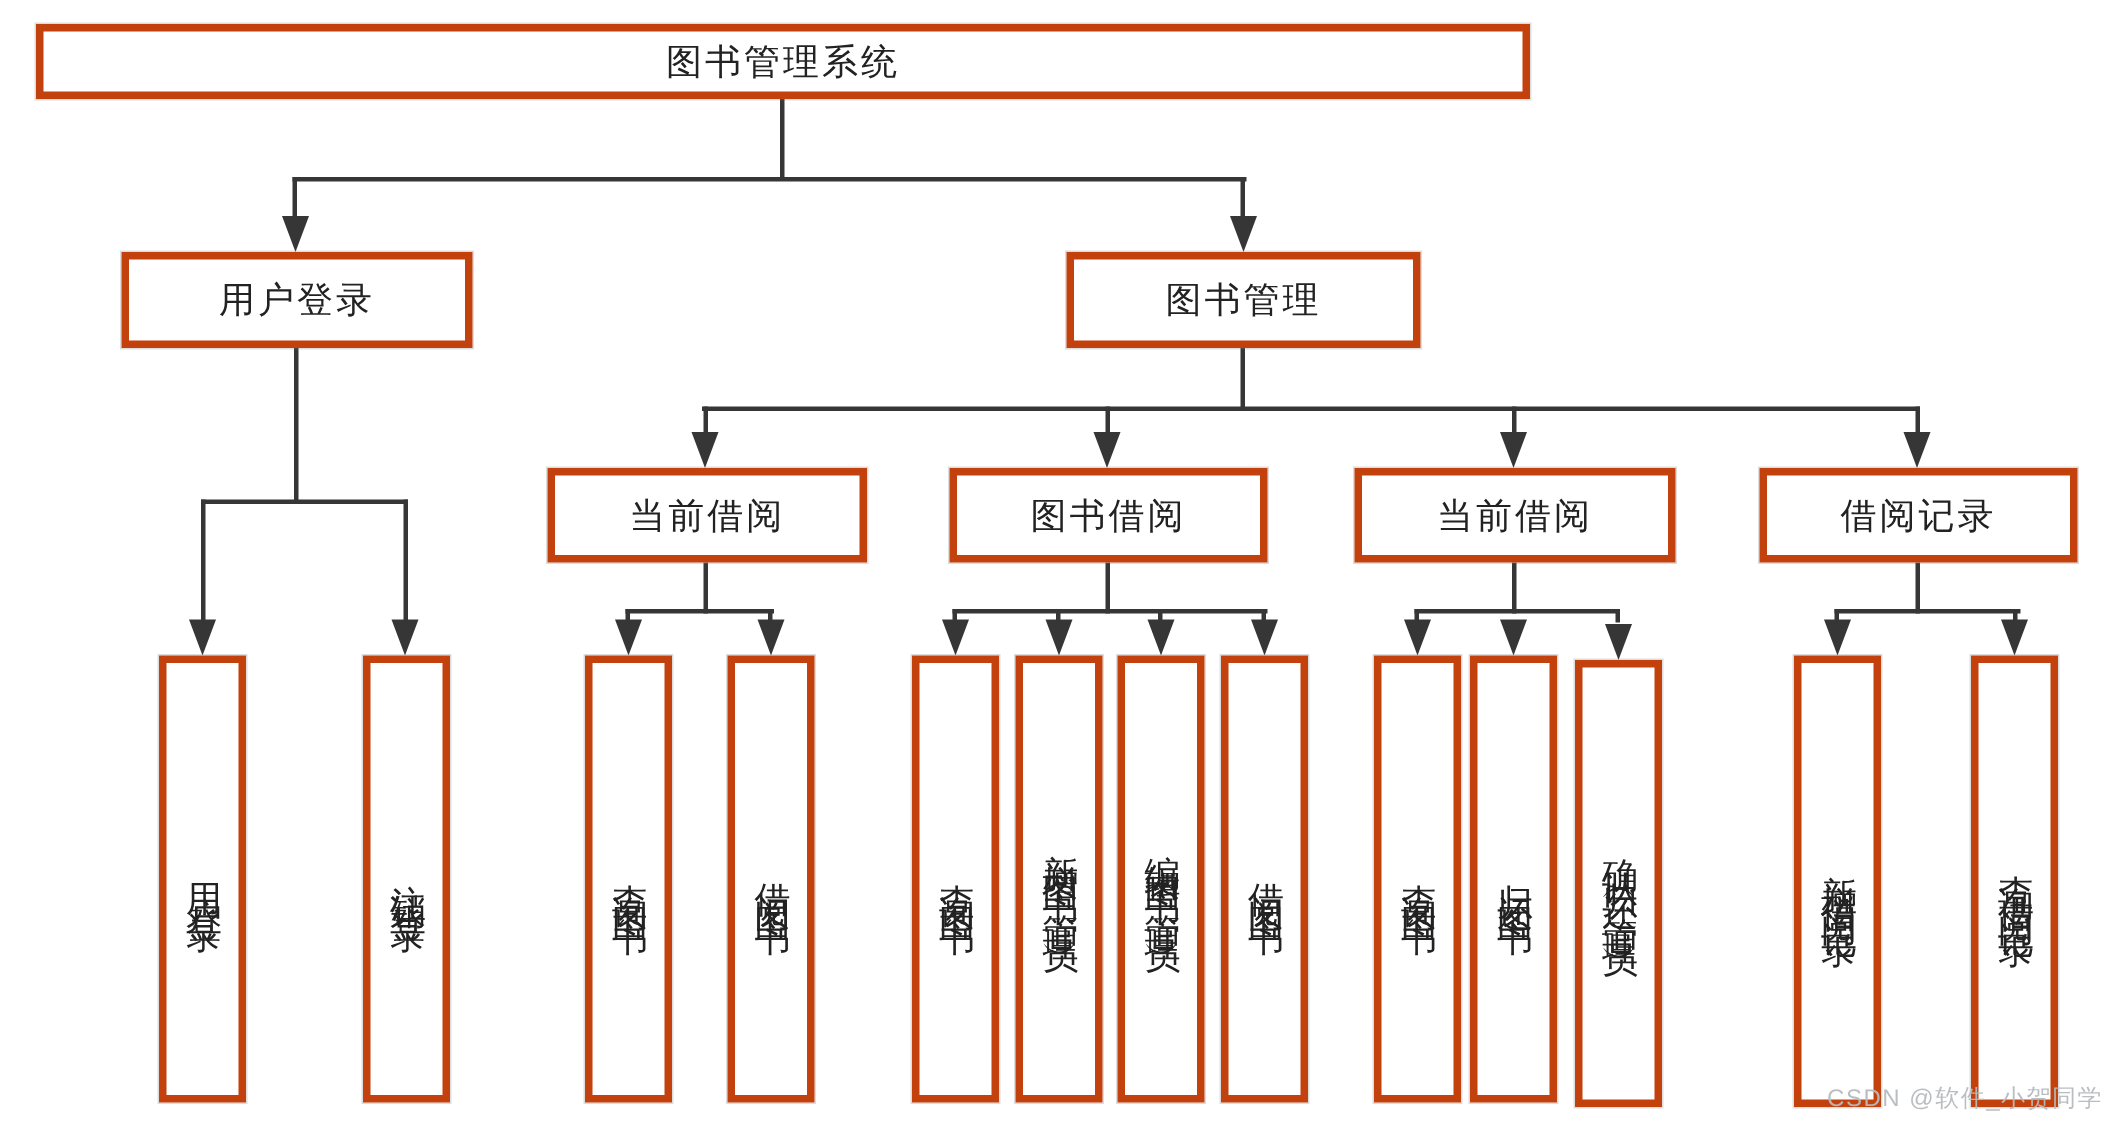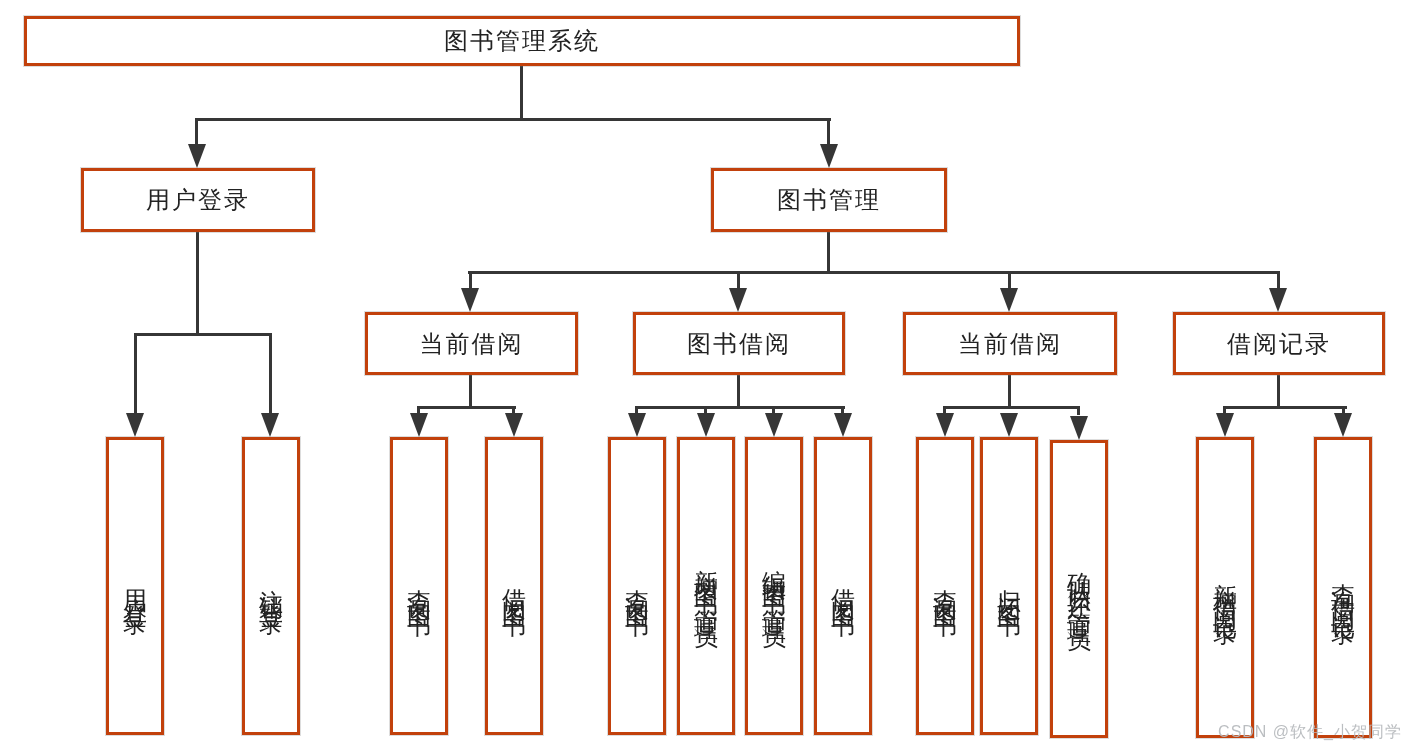--- a/index.html
+++ b/index.html
@@ -6,21 +6,21 @@
   #stage{
     position:relative;
     width:1405px;height:747px;
     background:#ffffff;
     font-family:"Liberation Sans",sans-serif;
     overflow:hidden;
   }
   .box{
     position:absolute;
     box-sizing:border-box;
-    border:3px solid #c2410c;
+    border:5px solid #c2410c;
     background:#ffffff;
     display:flex;
     align-items:center;
     justify-content:center;
     color:#222222;
     font-size:24px;
     box-shadow:0 0 0 1px rgba(120,120,120,0.25);
   }
   .hbox span{letter-spacing:2px;white-space:nowrap;}
   .vbox span{

